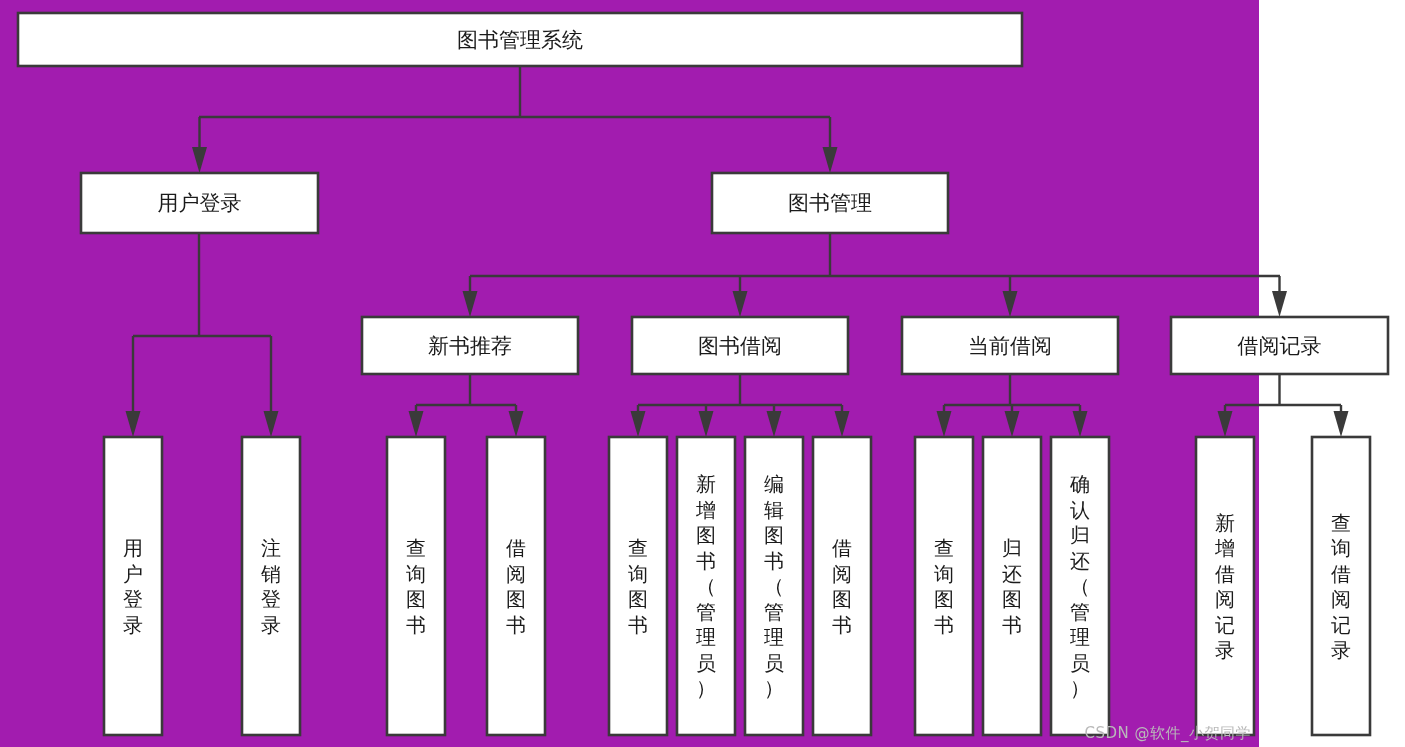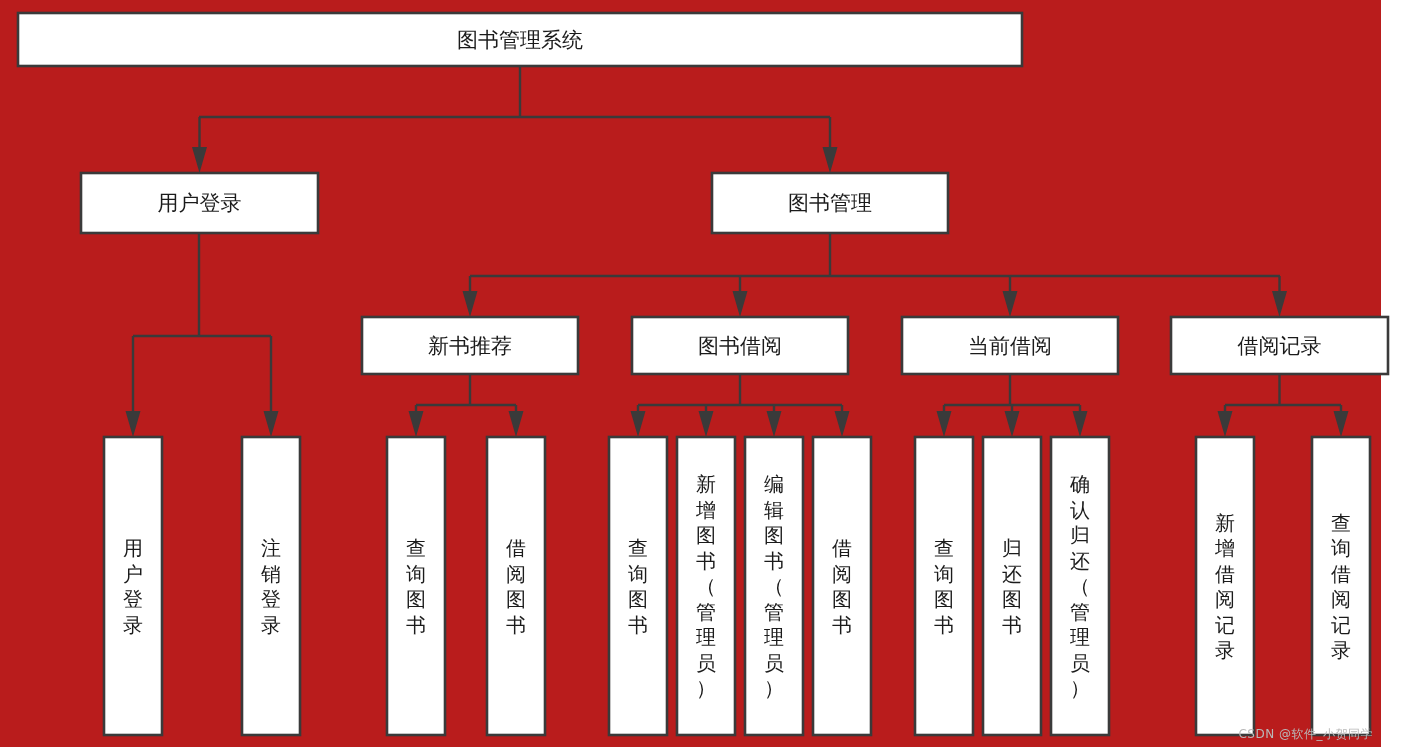--- a/index.html
+++ b/index.html
@@ -8,23 +8,23 @@
     background: #ffffff;
   }
   body {
     width: 1405px;
     height: 747px;
     font-family: "DejaVu Sans", "Liberation Sans", sans-serif;
     overflow: hidden;
   }
   #diagram-root {
     position: relative;
-    width: 1381px;
+    width: 1259px;
     height: 747px;
-    background: #b91c1c;
+    background: #a21caf;
   }
   svg.flow {
     position: absolute;
     left: 0;
     top: 0;
     width: 1405px;
     height: 747px;
   }
   .node-rect {
     fill: #ffffff;
@@ -51,21 +51,21 @@
     fill: #1b1b1b;
     font-family: "DejaVu Sans", "Liberation Sans", sans-serif;
     font-size: 20px;
     text-anchor: middle;
   }
   .watermark {
     position: absolute;
     right: 8px;
     bottom: 4px;
     font-family: "DejaVu Sans", "Liberation Sans", sans-serif;
-    font-size: 12px;
+    font-size: 15px;
     color: #b9b9b9;
     letter-spacing: 0.5px;
     white-space: nowrap;
     user-select: none;
   }
 </style>
 </head>
 <body>
 
 <div id="diagram-root">

